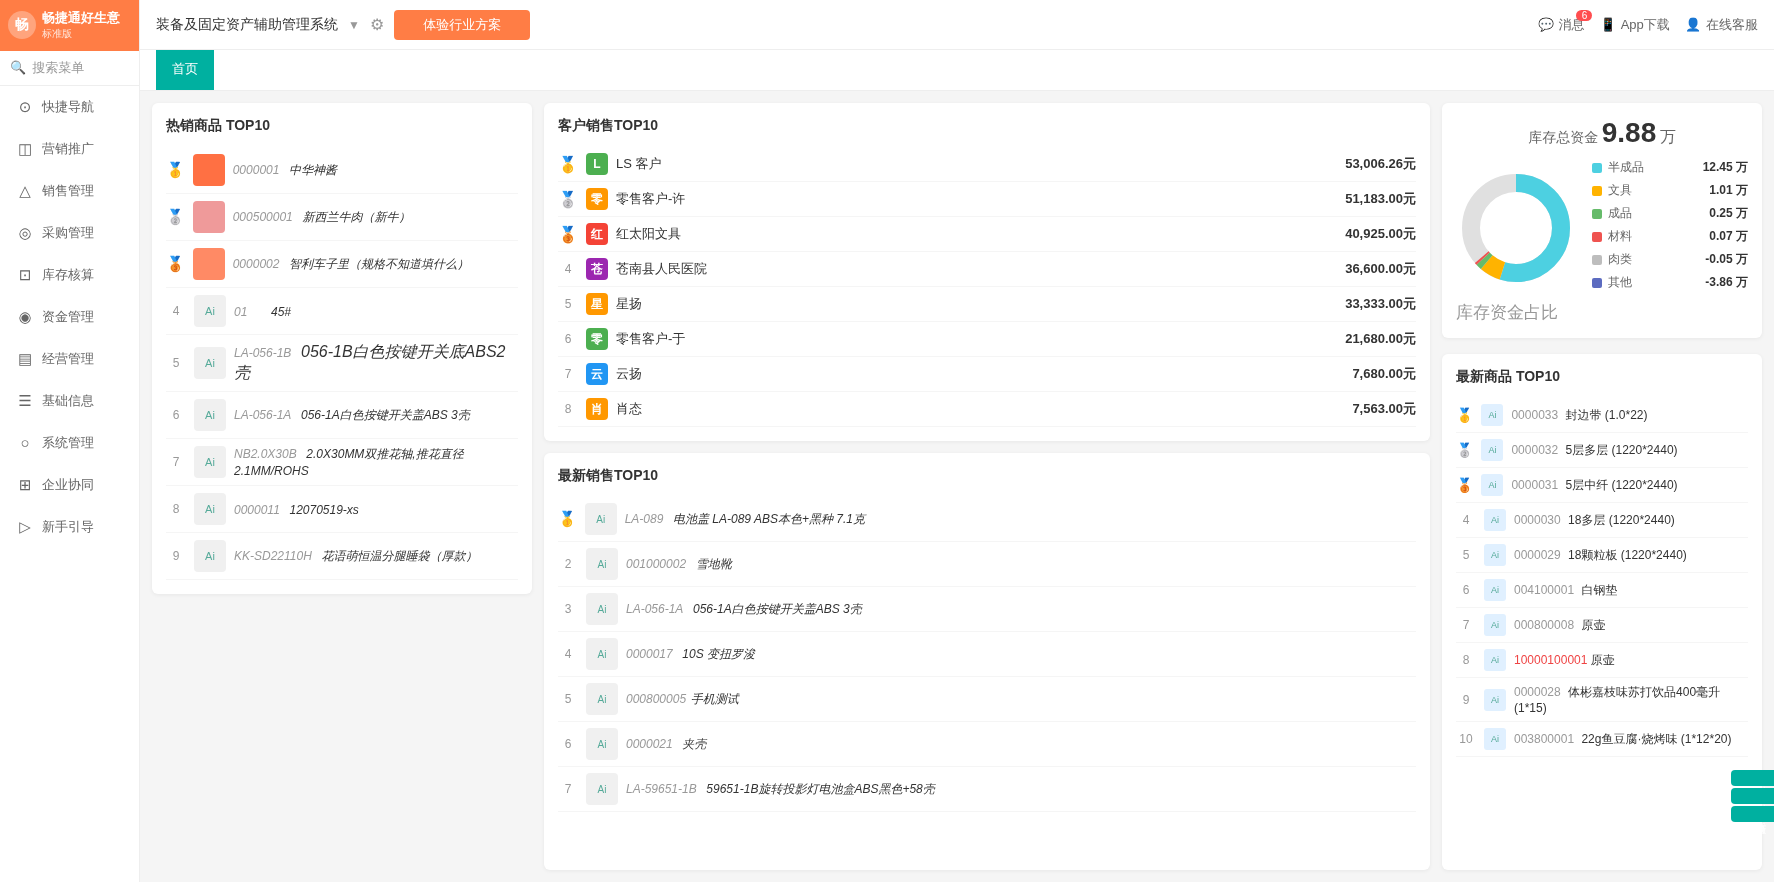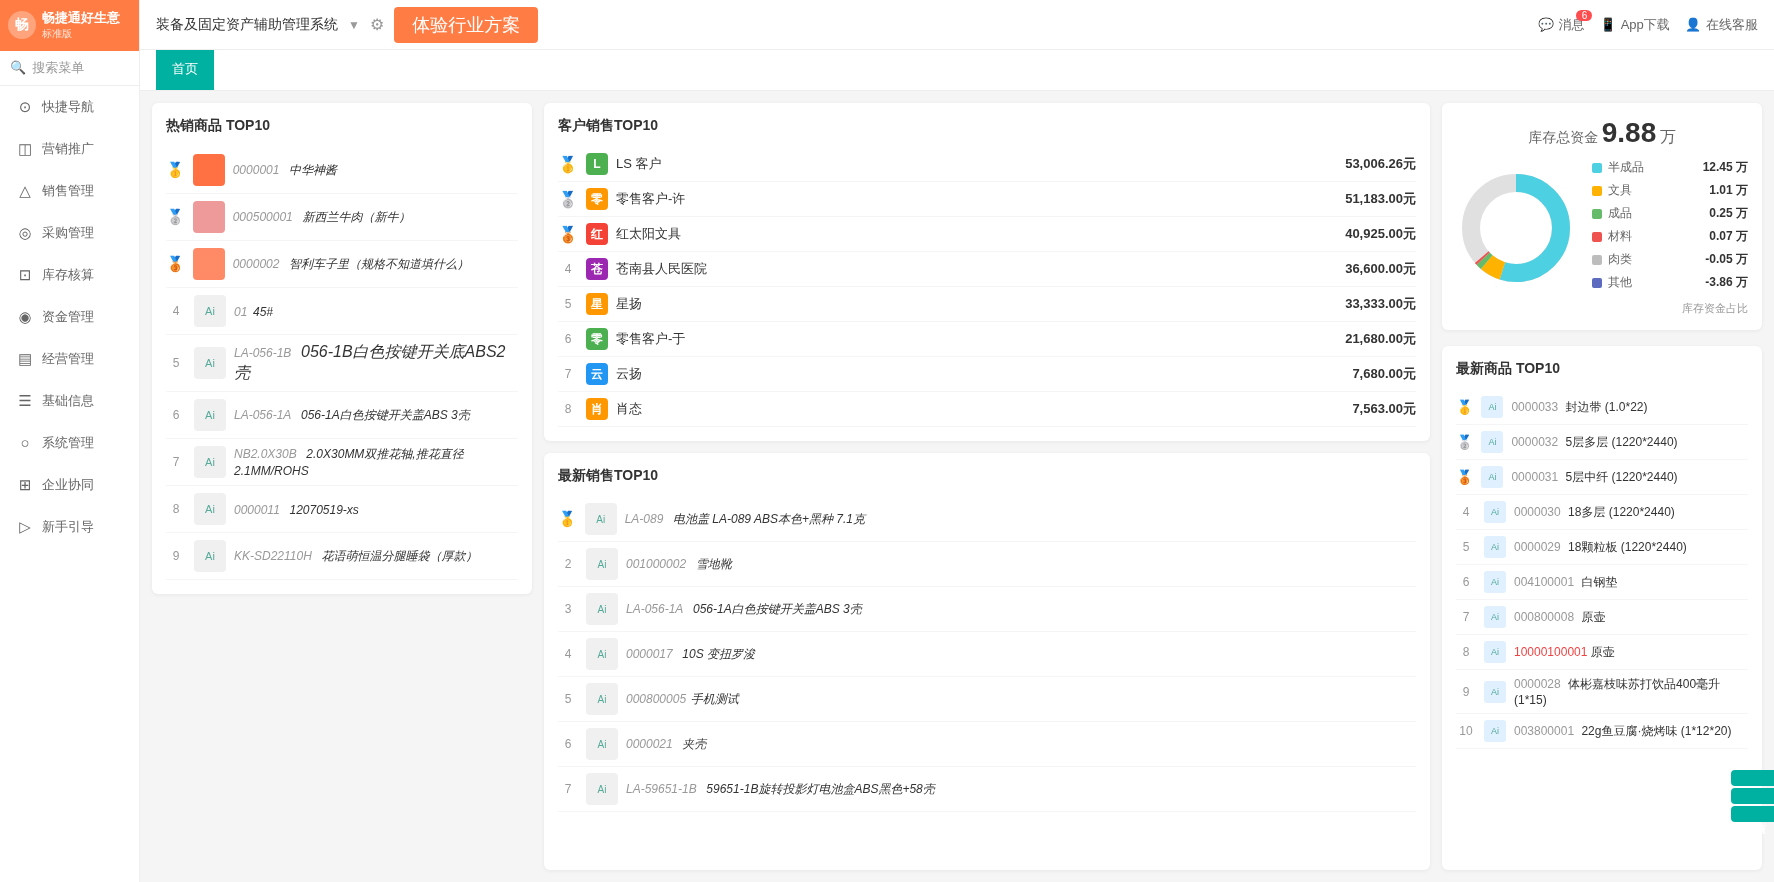--- a/index.html
+++ b/index.html
@@ -53,21 +53,21 @@
       height: 50px; background: #fff;
       display: flex; align-items: center; justify-content: space-between;
       padding: 0 16px; border-bottom: 1px solid #eee; flex-shrink: 0;
     }
     .header-left { display: flex; align-items: center; gap: 10px; }
     .header-title { font-size: 14px; color: #333; }
     .header-dropdown { color: #999; font-size: 12px; cursor: pointer; }
     .header-gear { color: #999; font-size: 16px; cursor: pointer; }
     .header-btn {
       background: #ff7d45; color: #fff; border: none;
-      padding: 6px 18px; border-radius: 4px; font-size: 18px; cursor: pointer;
+      padding: 6px 29px; border-radius: 4px; font-size: 13px; cursor: pointer;
     }
     .header-right { display: flex; align-items: center; gap: 16px; color: #666; font-size: 13px; }
     .header-right .badge-item { display: flex; align-items: center; gap: 4px; cursor: pointer; position: relative; }
     .badge { background: #ff4d4f; color: #fff; border-radius: 8px; font-size: 10px; padding: 0 4px; min-width: 16px; text-align: center; position: absolute; top: -6px; right: -8px; }
 
     
     .page-tabs {
       background: #fff; border-bottom: 1px solid #eee;
       padding: 0 16px; display: flex; align-items: center; flex-shrink: 0;
     }
@@ -124,21 +124,21 @@
     .inventory-total .total-value { font-size: 28px; font-weight: bold; color: #333; }
     .inventory-total .total-unit { font-size: 16px; color: #666; }
 
     .donut-container { display: flex; align-items: center; gap: 16px; margin-top: 8px; }
     .donut-svg { flex-shrink: 0; }
     .legend { flex: 1; }
     .legend-item { display: flex; align-items: center; gap: 6px; font-size: 12px; color: #666; margin-bottom: 6px; justify-content: space-between; }
     .legend-dot { width: 10px; height: 10px; border-radius: 2px; flex-shrink: 0; }
     .legend-left { display: flex; align-items: center; gap: 6px; }
     .legend-val { color: #333; font-weight: bold; }
-    .inventory-label { font-size: 11px; color: #999; text-align: right; margin-top: 4px; }
+    .inventory-label { font-size: 17px; color: #999; text-align: left; margin-top: 4px; }
 
     
     .latest-item {
       display: flex; align-items: center; padding: 6px 0;
       border-bottom: 1px solid #f5f5f5; gap: 8px;
     }
     .latest-num { width: 20px; color: #999; font-size: 12px; text-align: center; }
     .latest-img {
       width: 22px; height: 22px; background: #e0f0ff; border-radius: 3px;
       display: flex; align-items: center; justify-content: center; font-size: 9px; color: #5a9; flex-shrink: 0;
@@ -278,21 +278,21 @@
       <span style="font-size:12px;color:#999;margin-right:6px">0000002</span>
       <span style="font-size:12px;color:#333">智利车子里（规格不知道填什么）</span>
     </div>
   </div>
             <div class="product-item">
     <span style="width:20px;text-align:center;color:#999;font-size:12px">4</span>
     <div class="product-img">
                 <span style="color:#5a9;font-size:11px">Ai</span>
               </div>
     <div class="product-info">
-      <span style="font-size:12px;color:#999;margin-right:2px">01</span>
+      <span style="font-size:12px;color:#999;margin-right:20px">01</span>
       <span style="font-size:12px;color:#333">45#</span>
     </div>
   </div>
             <div class="product-item">
     <span style="width:20px;text-align:center;color:#999;font-size:12px">5</span>
     <div class="product-img">
                 <span style="color:#5a9;font-size:11px">Ai</span>
               </div>
     <div class="product-info">
       <span style="font-size:12px;color:#999;margin-right:6px">LA-056-1B</span>

